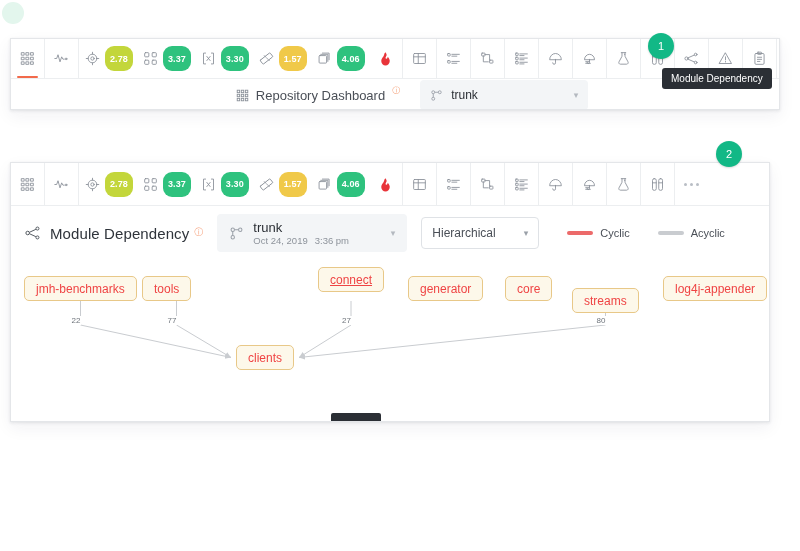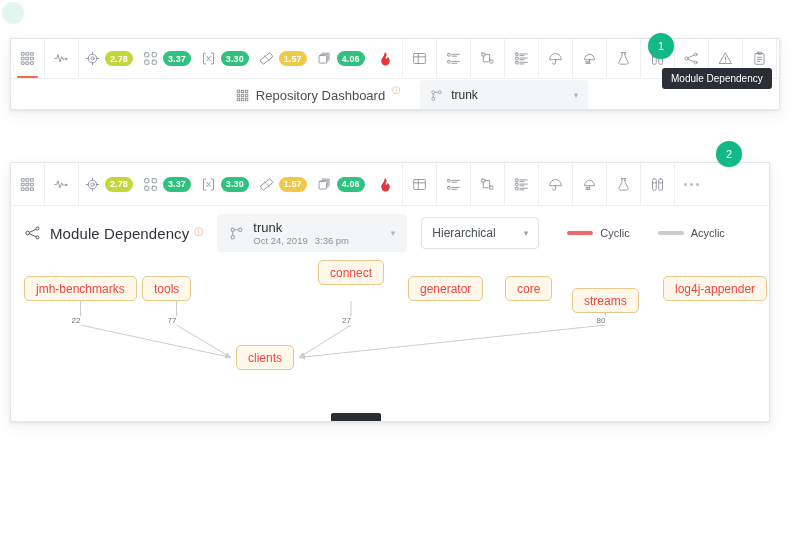--- a/index.html
+++ b/index.html
@@ -56,21 +56,21 @@
     content: "";
     position: absolute; left: 6px; right: 6px; bottom: 0;
     height: 2px; background: #f26a4b; border-radius: 2px;
   }
 
   .ic { display: block; color: #8a9099; }
   .ic svg { display: block; }
 
   .badge-pill {
     display: inline-flex; align-items: center; justify-content: center;
-    min-width: 27px; height: 15px;
+    min-width: 27px; height: 25px;
     padding: 0 5px;
     border-radius: 9px;
     color: #fff;
     font-size: 9px;
     font-weight: bold;
     letter-spacing: .1px;
     box-sizing: border-box;
   }
 
   .dots { display: flex; gap: 3px; align-items: center; }
@@ -658,21 +658,21 @@
           <path d="M69.5 69 L220 101.5" stroke="#c9ccd0" stroke-width="1" fill="none" marker-end="url(#arw)"></path>
           <path d="M165.5 45 L165.5 69" stroke="#c9ccd0" stroke-width="1" fill="none"></path>
           <path d="M165.5 69 L220 101.5" stroke="#c9ccd0" stroke-width="1" fill="none" marker-end="url(#arw)"></path>
           <path d="M340 45 L340 69" stroke="#c9ccd0" stroke-width="1" fill="none"></path>
           <path d="M340 69 L288 101.5" stroke="#c9ccd0" stroke-width="1" fill="none" marker-end="url(#arw)"></path>
           <path d="M594.5 45 L594.5 69" stroke="#c9ccd0" stroke-width="1" fill="none"></path>
           <path d="M594.5 69 L288 101.5" stroke="#c9ccd0" stroke-width="1" fill="none" marker-end="url(#arw)"></path>
         </svg>
     <div class="node" style="left: 13px; top: 20px;">jmh-benchmarks</div>
         <div class="node" style="left: 131px; top: 20px;">tools</div>
-        <div class="node" style="left: 307px; top: 4px;">connect</div>
+        <div class="node" style="left: 307px; top: 11px; text-decoration: underline;">connect</div>
         <div class="node" style="left: 397px; top: 20px;">generator</div>
         <div class="node" style="left: 494px; top: 20px;">core</div>
         <div class="node" style="left: 561px; top: 32px;">streams</div>
         <div class="node" style="left: 652px; top: 20px;">log4j-appender</div>
         <div class="node" style="left: 225px; top: 89px;">clients</div>
         <span class="edge-label" style="left: 59.5px; top: 60px;">22</span>
         <span class="edge-label" style="left: 155.5px; top: 60px;">77</span>
         <span class="edge-label" style="left: 330px; top: 60px;">27</span>
         <span class="edge-label" style="left: 584.5px; top: 60px;">80</span>
       </div>

